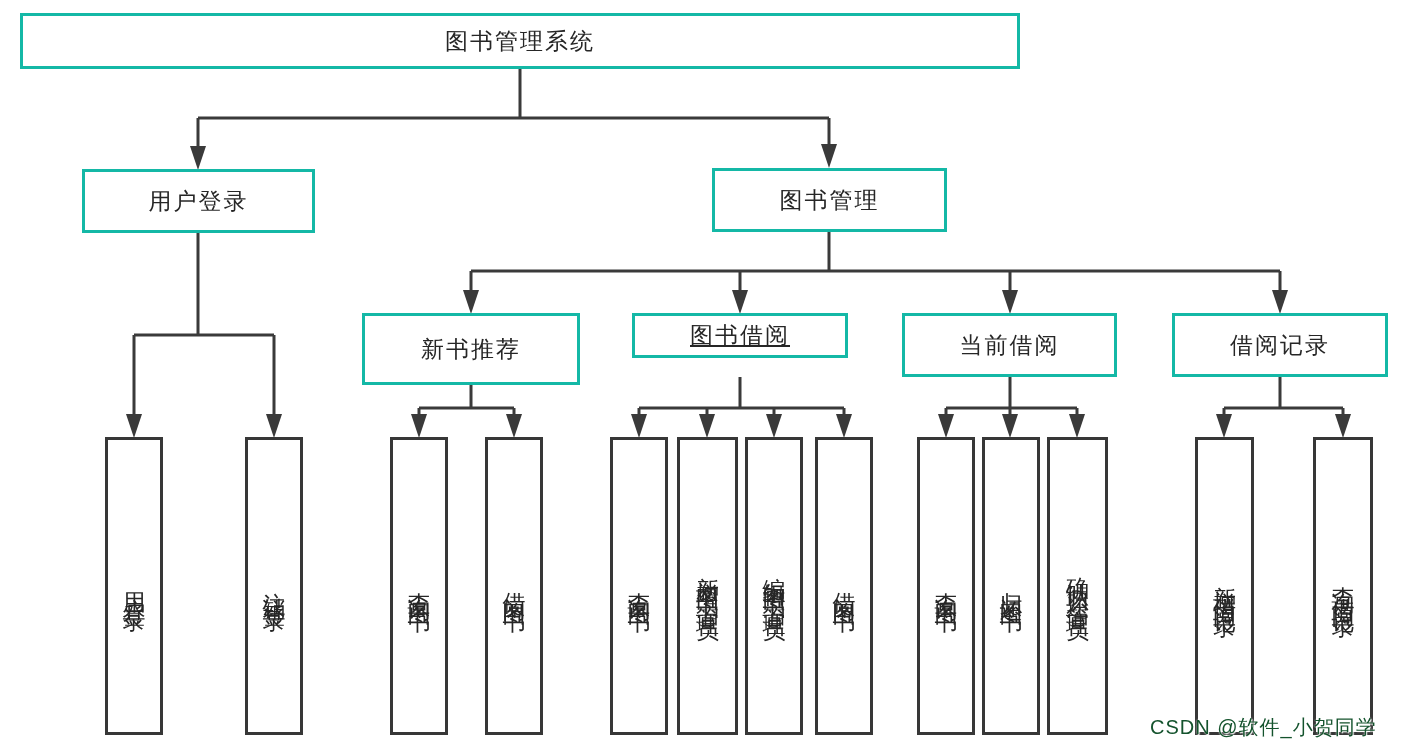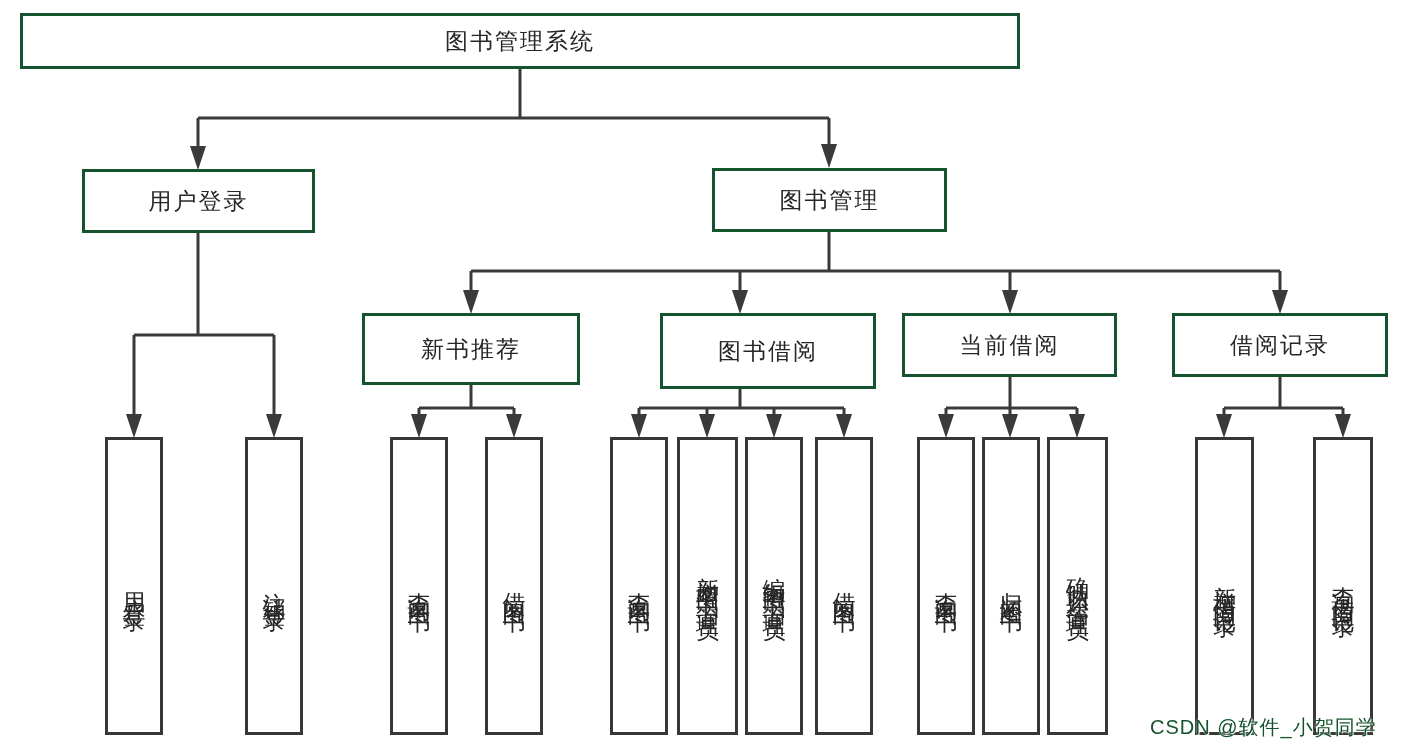--- a/index.html
+++ b/index.html
@@ -22,21 +22,21 @@
     fill: none;
   }
   .edges polygon {
     fill: #3a3a3a;
     stroke: none;
   }
   .node {
     position: absolute;
     box-sizing: border-box;
     background: #ffffff;
-    border: 3px solid #14532d;
+    border: 3px solid #14b8a6;
     display: flex;
     align-items: center;
     justify-content: center;
     font-size: 23px;
     letter-spacing: 2px;
     color: #262626;
     white-space: nowrap;
   }
   .leaf {
     position: absolute;
@@ -107,21 +107,21 @@
     <polygon points="1216,414 1232,414 1224,438"></polygon>
     <polygon points="1335,414 1351,414 1343,438"></polygon>
   </svg>
 
   <div class="node" style="left:20px; top:13px; width:1000px; height:56px;">图书管理系统</div>
 
   <div class="node" style="left:82px; top:169px; width:233px; height:64px;">用户登录</div>
   <div class="node" style="left:712px; top:168px; width:235px; height:64px;text-align:right;">图书管理</div>
 
   <div class="node" style="left:362px; top:313px; width:218px; height:72px;">新书推荐</div>
-  <div class="node" style="left:660px; top:313px; width:216px; height:76px;">图书借阅</div>
+  <div class="node" style="left:632px; top:313px; width:216px; height:45px;text-decoration:underline;">图书借阅</div>
   <div class="node" style="left:1172px; top:313px; width:216px; height:64px;">借阅记录</div>
   <div class="node" style="left:902px; top:313px; width:215px; height:64px;">当前借阅</div>
 
   <div class="leaf" style="left:105px; width:58px;">用户登录</div>
   <div class="leaf" style="left:245px; width:58px;">注销登录</div>
 
   <div class="leaf" style="left:390px; width:58px;">查询图书</div>
   <div class="leaf" style="left:485px; width:58px;">借阅图书</div>
 
   <div class="leaf" style="left:610px; width:58px;">查询图书</div>

